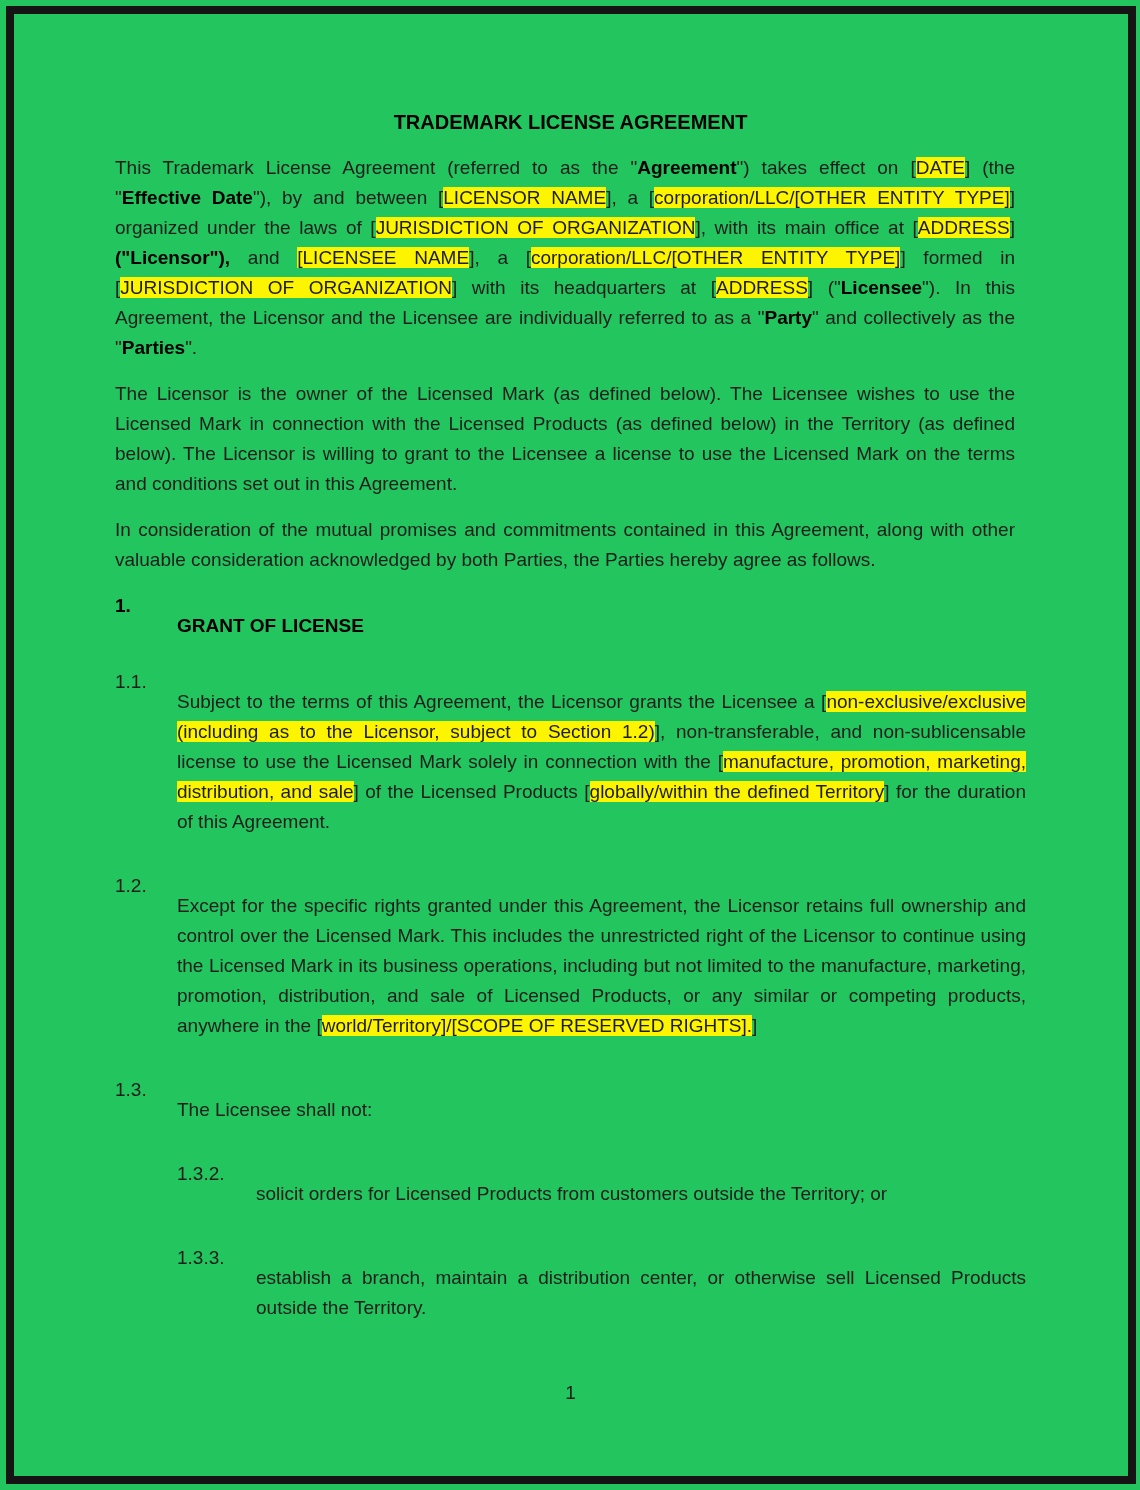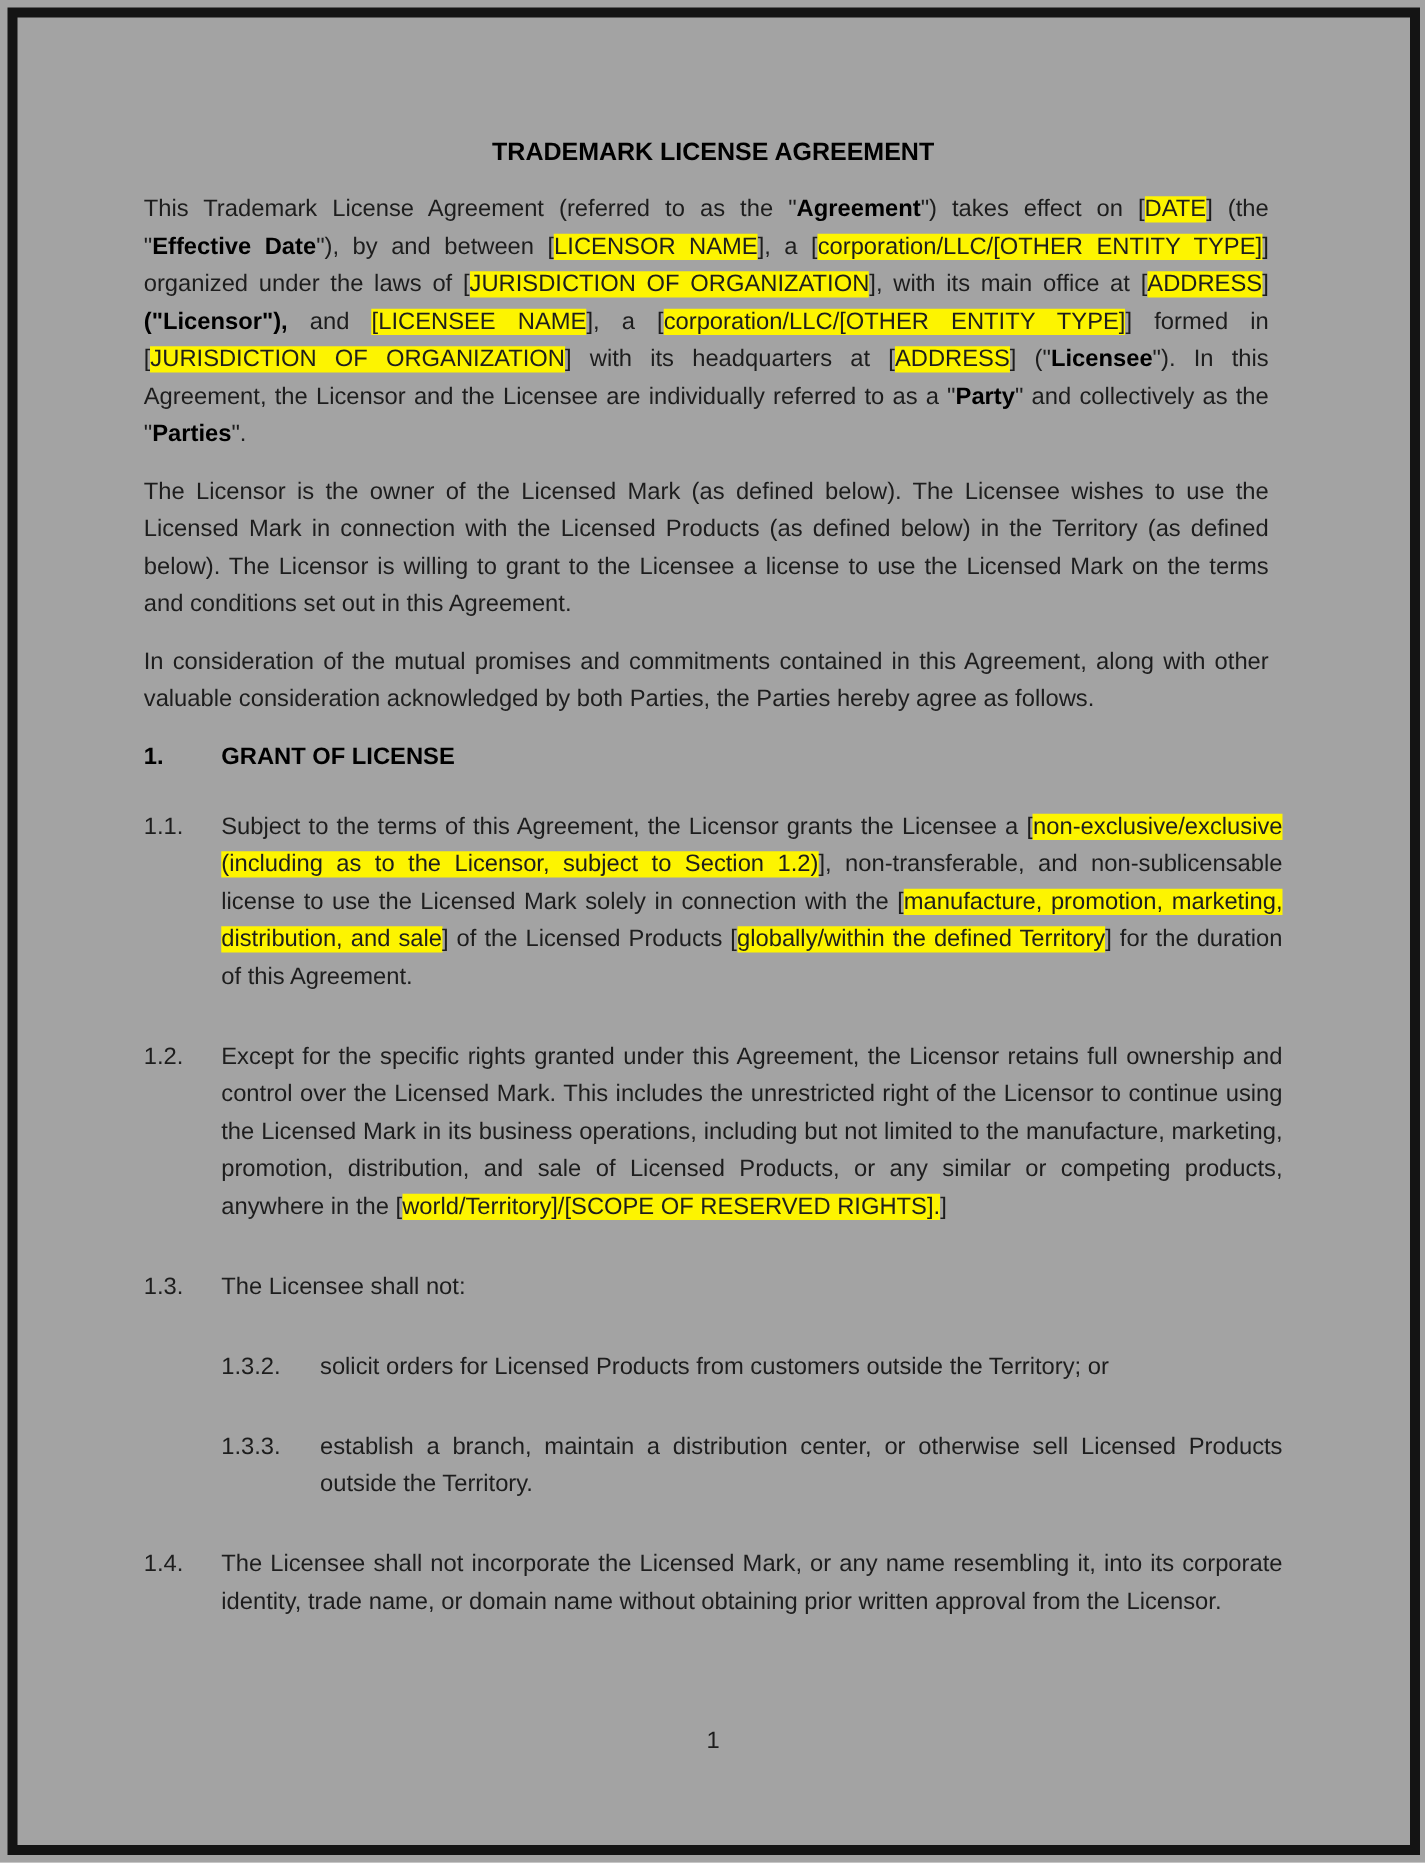--- a/index.html
+++ b/index.html
@@ -10,21 +10,21 @@
   body {
     width: 1140px;
     height: 1490px;
     position: relative;
     font-family: "Liberation Sans", "DejaVu Sans", sans-serif;
     overflow: hidden;
   }
   .page {
     position: absolute;
     inset: 0;
-    background: #a3a3a3;
+    background: #22c55e;
     padding-left: 32px;
   }
   .frame {
     position: absolute;
     left: 6px;
     top: 6px;
     right: 4px;
     bottom: 6px;
     border: 8px solid #141414;
     pointer-events: none;
@@ -53,20 +53,21 @@
   .row {
     display: flex;
     align-items: flex-start;
   }
   .row .num {
     flex: 0 0 62px;
   }
   .row .txt {
     flex: 1;
     text-align: justify;
+    margin-top: 20px;
   }
   .block-heading {
     margin: 6px 0 26px 0;
   }
   .block-heading .num,
   .block-heading .txt {
     font-weight: 700;
     color: #000000;
     text-align: left;
   }
@@ -126,20 +127,16 @@
           <span class="txt"><span class="rn">The Licensee shall not:</span></span>
         </div>
         <div class="row block-item lvl2">
           <span class="num">1.3.2.</span>
           <span class="txt"><span class="rn">solicit orders for Licensed Products from customers outside the Territory; or</span></span>
         </div>
         <div class="row block-item lvl2">
           <span class="num">1.3.3.</span>
           <span class="txt"><span class="rn">establish a branch, maintain a distribution center, or otherwise sell Licensed Products outside the Territory.</span></span>
         </div>
-        <div class="row block-item lvl1">
-          <span class="num">1.4.</span>
-          <span class="txt"><span class="rn">The Licensee shall not incorporate the Licensed Mark, or any name resembling it, into its corporate identity, trade name, or domain name without obtaining prior written approval from the Licensor.</span></span>
-        </div>
       </div>
   </div>
   <div class="pageno">1</div>
 </div>
 
 </body></html>

